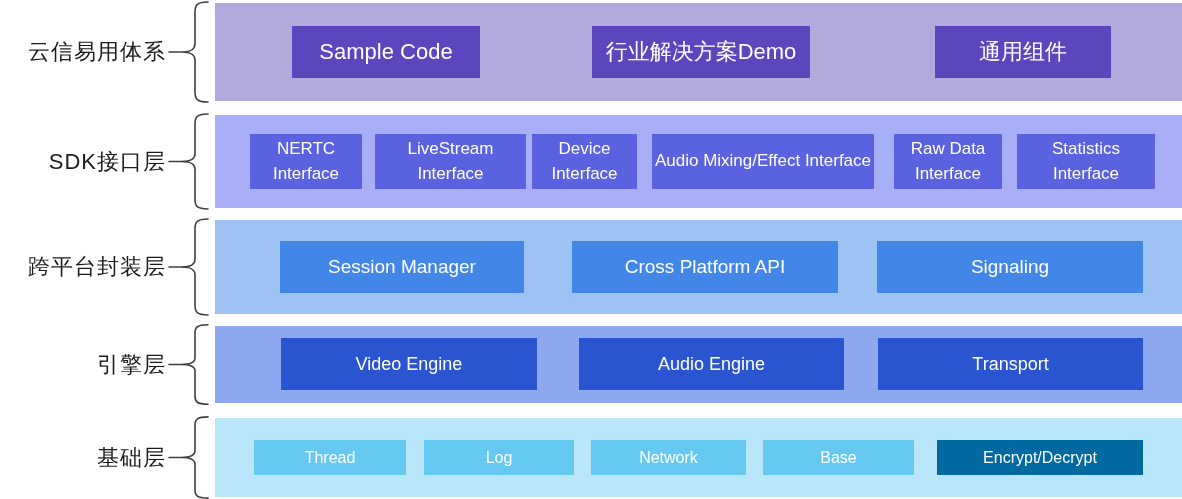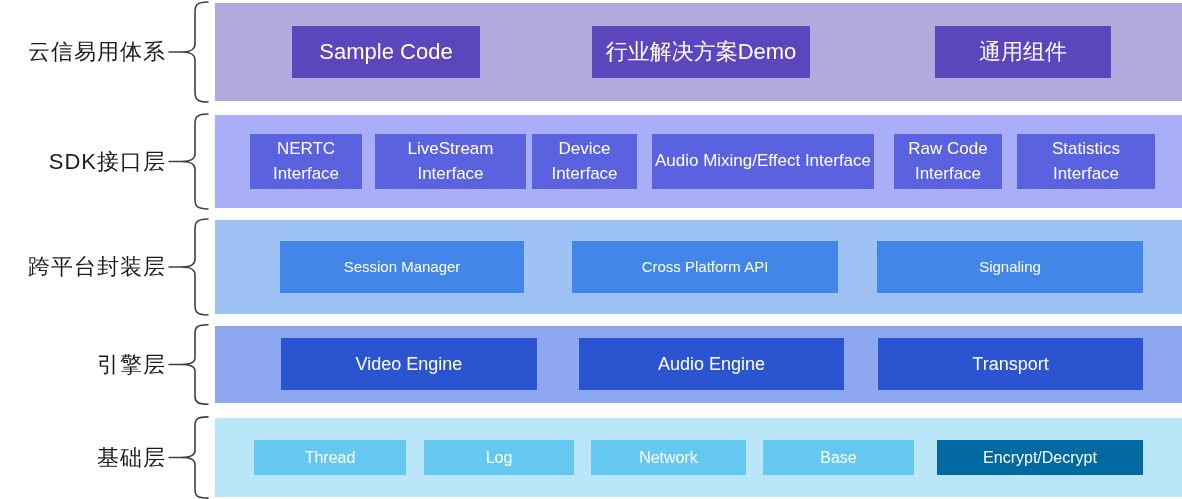--- a/index.html
+++ b/index.html
@@ -70,21 +70,21 @@
   
   .row-1 .box { height: 55px; top: 19px; font-size: 17px; }
   .b1-0 { left: 35px;  width: 112px; }
   .b1-1 { left: 160px; width: 151px; }
   .b1-2 { left: 317px; width: 105px; }
   .b1-3 { left: 437px; width: 222px; }
   .b1-4 { left: 679px; width: 108px; }
   .b1-5 { left: 802px; width: 138px; }
 
   
-  .row-2 .box { height: 52px; top: 21px; font-size: 15px; }
+  .row-2 .box { height: 52px; top: 21px; font-size: 19px; }
   .b2-0 { left: 65px;  width: 244px; }
   .b2-1 { left: 357px; width: 266px; }
   .b2-2 { left: 662px; width: 266px; }
 
   
   .row-3 .box { height: 52px; top: 12px; font-size: 18px; }
   .b3-0 { left: 66px;  width: 256px; }
   .b3-1 { left: 364px; width: 265px; }
   .b3-2 { left: 663px; width: 265px; }
 
@@ -120,21 +120,21 @@
       <span class="layer-label">SDK接口层</span>
       <svg class="brace" viewBox="0 0 42 100" preserveAspectRatio="none">
         <path d="M 1 50 L 13 50 M 40 1 C 29 1 27 4 27 11 L 27 42 C 27 47 24 50 13 50 C 24 50 27 53 27 58 L 27 89 C 27 96 29 99 40 99"></path>
       </svg>
     </div>
     <div class="band" style="background: rgb(168, 174, 247);">
       <div class="box b1-0" style="background: rgb(90, 98, 224);">NERTC Interface</div>
       <div class="box b1-1" style="background: rgb(90, 98, 224);">LiveStream Interface</div>
       <div class="box b1-2" style="background: rgb(90, 98, 224);">Device Interface</div>
       <div class="box b1-3" style="background: rgb(90, 98, 224);">Audio Mixing/Effect Interface</div>
-      <div class="box b1-4" style="background: rgb(90, 98, 224);">Raw Code Interface</div>
+      <div class="box b1-4" style="background: rgb(90, 98, 224);">Raw Data Interface</div>
       <div class="box b1-5" style="background: rgb(90, 98, 224);">Statistics Interface</div>
     </div>
   </div>
 
   <div class="row row-2">
     <div class="gutter">
       <span class="layer-label">跨平台封装层</span>
       <svg class="brace" viewBox="0 0 42 100" preserveAspectRatio="none">
         <path d="M 1 50 L 13 50 M 40 1 C 29 1 27 4 27 11 L 27 42 C 27 47 24 50 13 50 C 24 50 27 53 27 58 L 27 89 C 27 96 29 99 40 99"></path>
       </svg>

